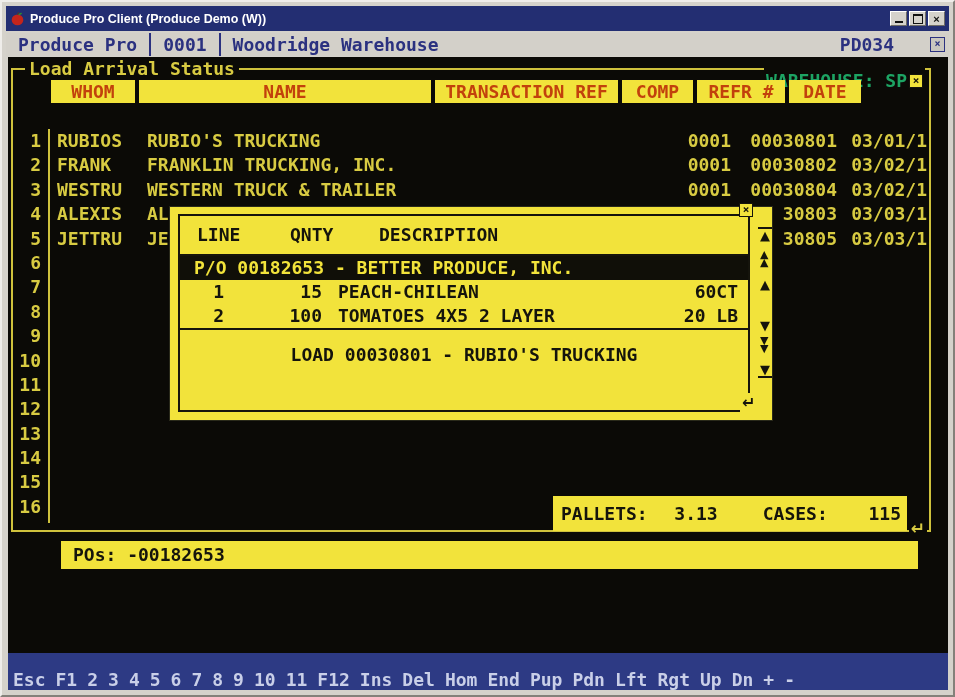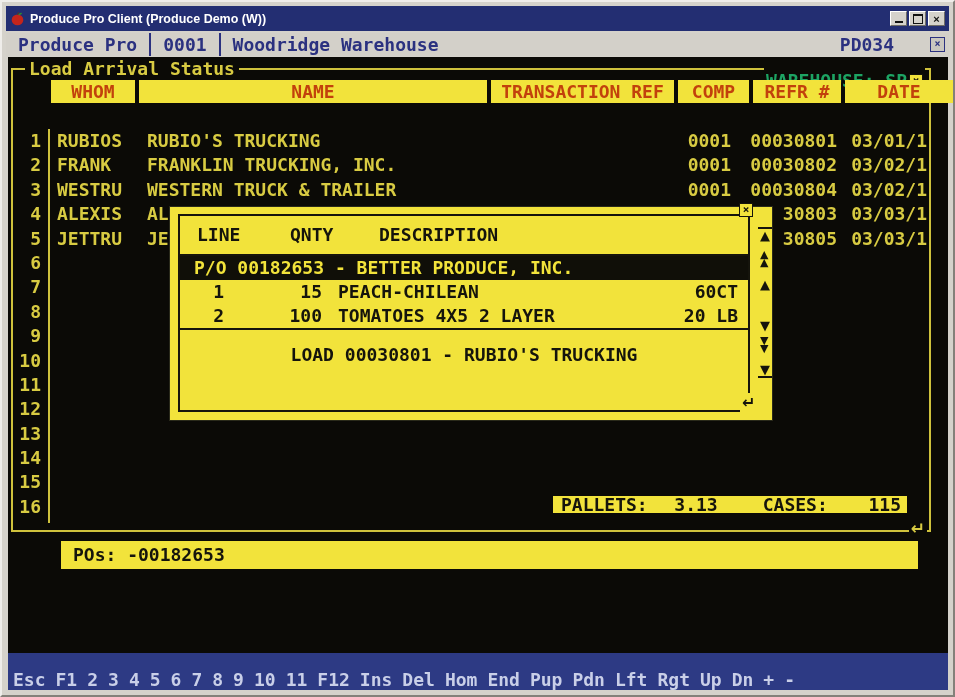--- a/index.html
+++ b/index.html
@@ -65,22 +65,22 @@
   .yellow-close{
     width:14px;height:14px;background:#f2e33b;border:1px solid #15140c;
     color:#15140c;font-size:11px;line-height:12px;text-align:center;font-weight:bold;box-sizing:border-box;
   }
   
   .theader{position:absolute;left:43px;top:23px;display:flex;gap:4px;}
   .thcell{
     background:#f2e33b;color:#c2410c;height:23px;line-height:23px;text-align:center;
     white-space:nowrap;
   }
-  .th-whom{width:84px;}.th-name{width:348px;}.th-tref{width:183px;}
-  .th-comp{width:71px;}.th-refr{width:88px;}.th-date{width:108px;}
+  .th-whom{width:84px;}.th-name{width:292px;}.th-tref{width:183px;}
+  .th-comp{width:71px;}.th-refr{width:88px;}.th-date{width:72px;}
   
   .numdivider{position:absolute;left:40px;top:72px;width:2px;height:394px;background:#cfc23c;}
   .rows{position:absolute;left:5px;top:72px;width:918px;}
   .trow{display:flex;height:24.4px;line-height:24.4px;white-space:pre;}
   .c-num{width:28px;text-align:right;}
   .c-gap{width:16px;}
   .c-whom{width:90px;}
   .c-name{flex:1;overflow:hidden;}
   .c-comp{width:70px;text-align:right;padding-right:10px;box-sizing:border-box;}
   .c-refr{width:96px;text-align:right;}
@@ -117,21 +117,21 @@
   .sg-up{top:70px;}
   .sg-dn{top:111px;}
   .sg-pgdn{top:130px;width:1ch;left:590px;word-break:break-all;line-height:8px;font-size:11px;}
   .sg-bot{top:156px;border-bottom:2px solid #15140c;line-height:13px;}
   .preturn{
     position:absolute;left:570px;top:186px;color:#15140c;font-size:16px;font-weight:bold;
     background:#f2e33b;padding:0 2px;font-family:"DejaVu Sans",sans-serif;
   }
   
   .pallets{
-    position:absolute;left:545px;top:439px;width:354px;height:17px;background:#f2e33b;
+    position:absolute;left:545px;top:439px;width:354px;height:35px;background:#f2e33b;
     color:#15140c;display:flex;align-items:center;white-space:pre;
   }
   .pl-label{padding-left:8px;}
   .pl-val{width:70px;text-align:right;}
   .cs-label{margin-left:45px;}
   .cs-val{flex:1;text-align:right;padding-right:6px;}
   .pallets-return{
     position:absolute;left:901px;top:461px;color:#d8cb42;background:#0b0a06;
     font-size:17px;font-weight:bold;z-index:3;font-family:"DejaVu Sans",sans-serif;padding:0 2px;
   }

